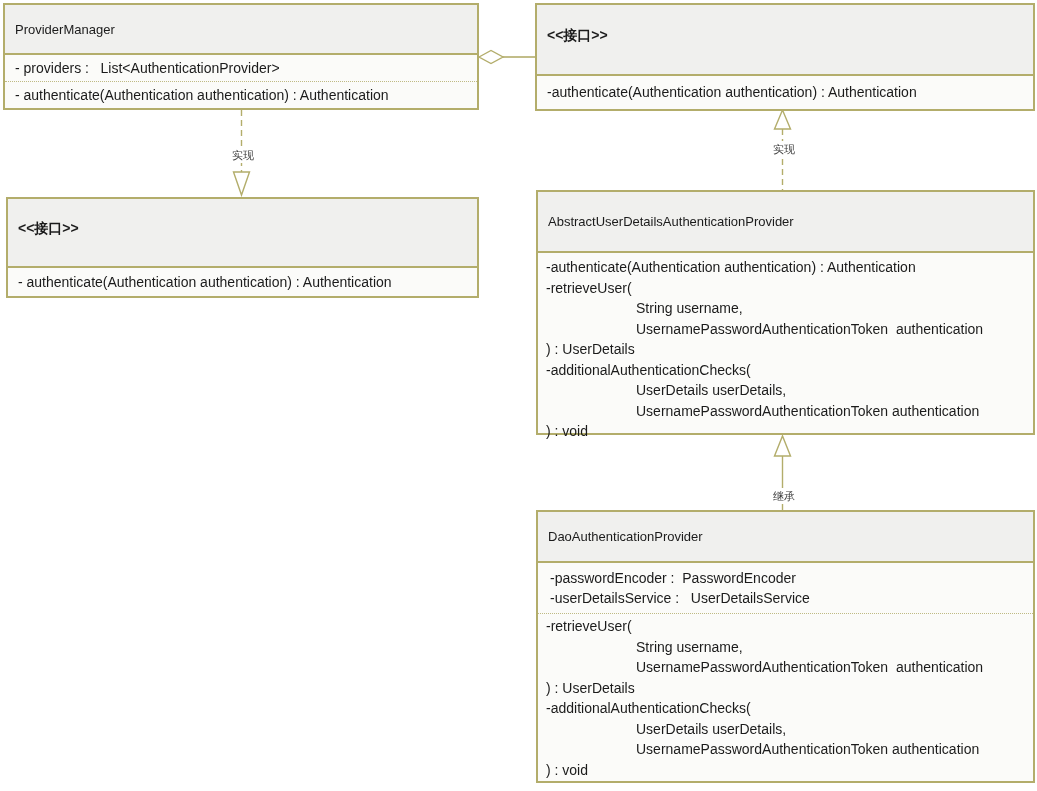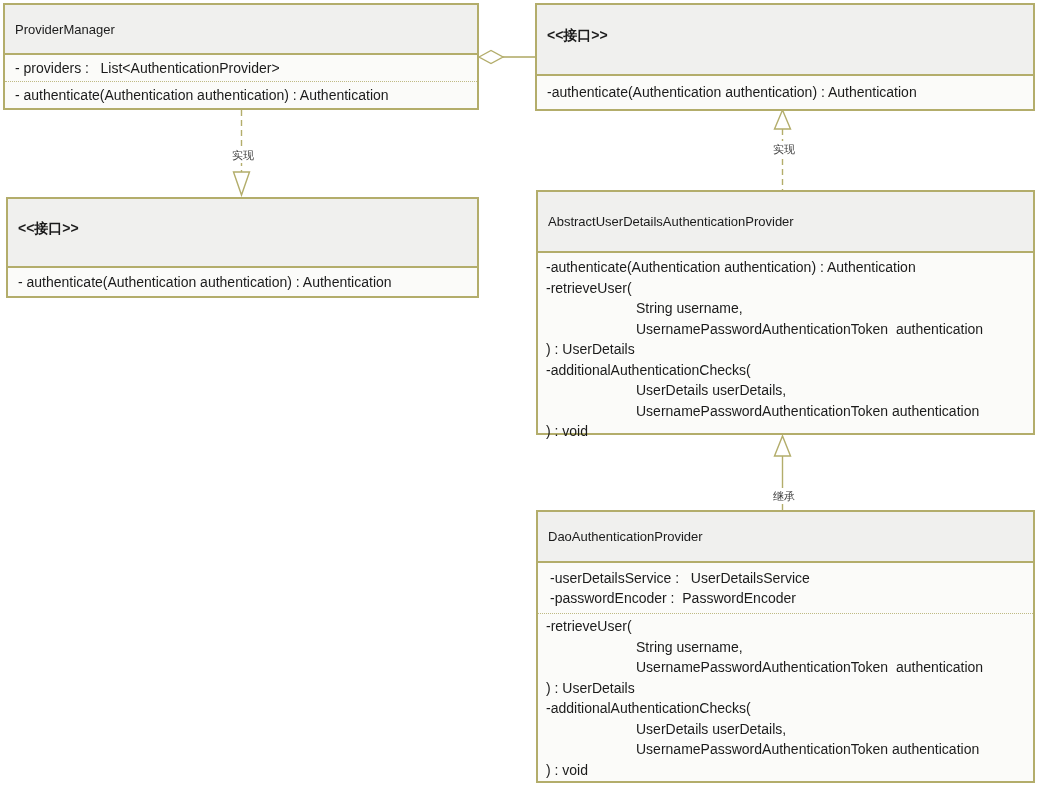--- a/index.html
+++ b/index.html
@@ -106,22 +106,22 @@
       <div class="ln indent">UsernamePasswordAuthenticationToken authentication</div>
       <div class="ln">) : void</div>
     </div>
   </div>
 
   <div class="cls" style="left:536px;top:510px;width:499px;height:273px;">
     <div class="cls-title" style="height:51px;">
       <div class="title-text">DaoAuthenticationProvider</div>
     </div>
     <div class="compartment attrs" style="height:51px;padding-left:12px;">
+      <div class="ln">-passwordEncoder :  PasswordEncoder</div>
       <div class="ln">-userDetailsService :   UserDetailsService</div>
-      <div class="ln">-passwordEncoder :  PasswordEncoder</div>
     </div>
     <div class="compartment" style="flex:1;padding-left:8px;justify-content:flex-start;padding-top:2px;">
       <div class="ln">-retrieveUser(</div>
       <div class="ln indent">String username,</div>
       <div class="ln indent">UsernamePasswordAuthenticationToken  authentication</div>
       <div class="ln">) : UserDetails</div>
       <div class="ln">-additionalAuthenticationChecks(</div>
       <div class="ln indent">UserDetails userDetails,</div>
       <div class="ln indent">UsernamePasswordAuthenticationToken authentication</div>
       <div class="ln">) : void</div>

